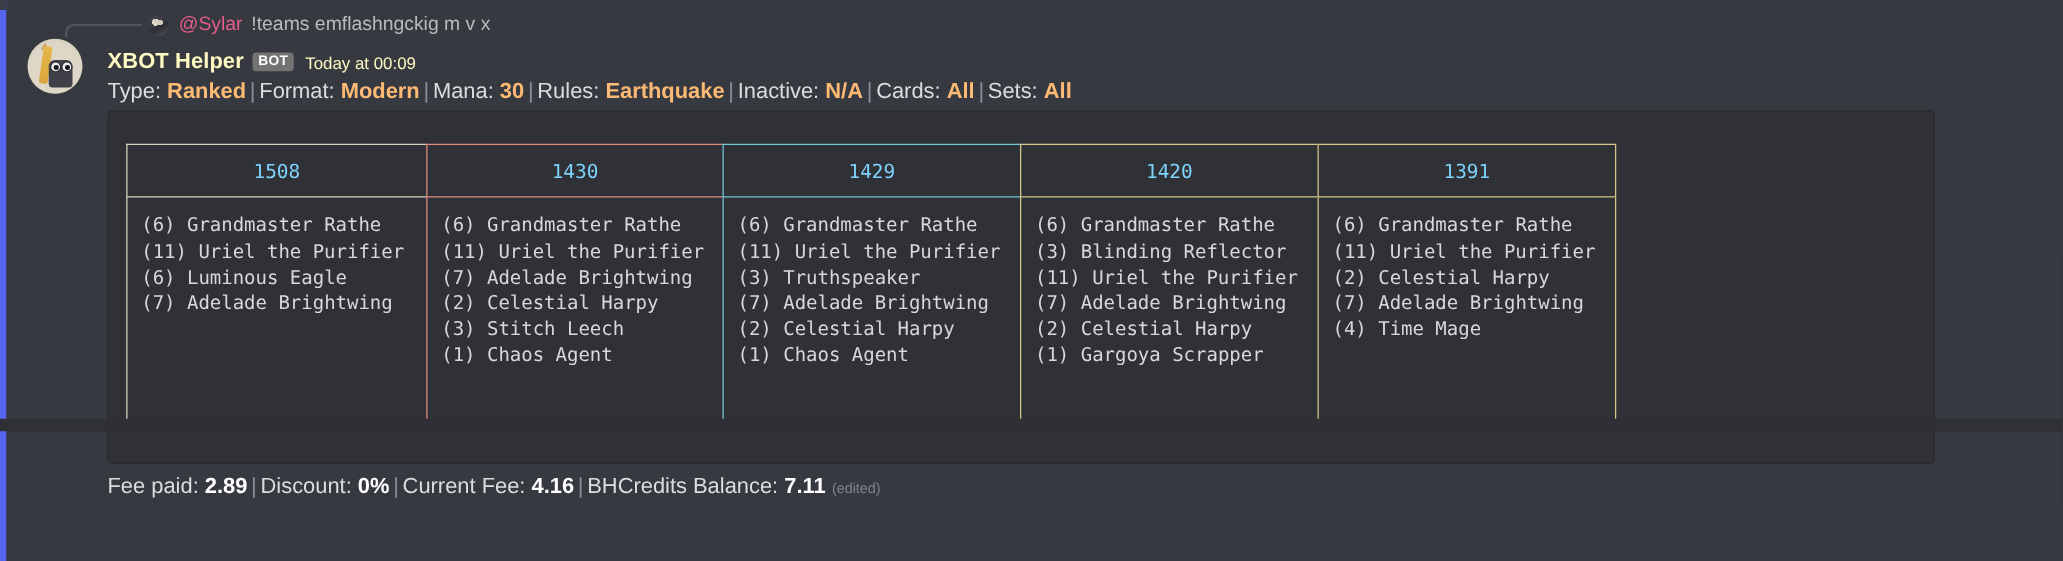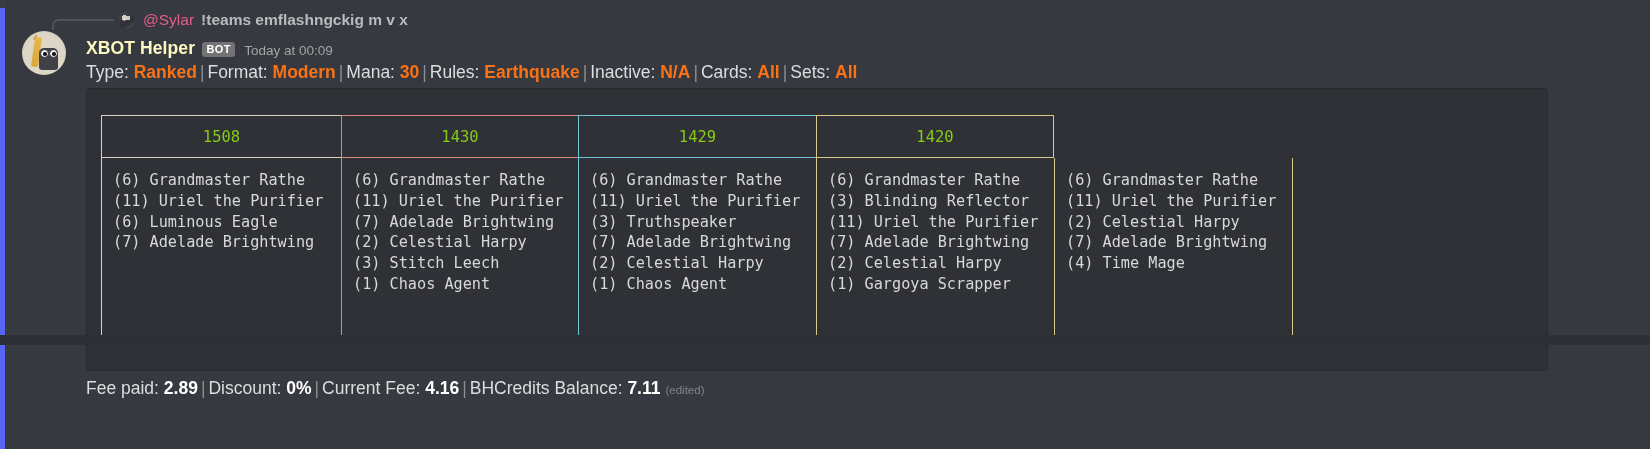--- a/index.html
+++ b/index.html
@@ -53,21 +53,20 @@
     color: #e35d8a;
     font-size: 15.5px;
     margin-left: 8px; margin-top: 2px;
     white-space: nowrap;
   }
   .reply-text {
     color: #b9bbbe;
     font-size: 15.5px;
     margin-left: 7px; margin-top: 2px;
     white-space: nowrap;
-    font-weight: bold;
   }
 
   
   .avatar {
     position: absolute;
     left: 22px; top: 31px;
     width: 44px; height: 44px;
     border-radius: 50%;
     background:
       radial-gradient(circle at 50% 55%, #ded6c6 0 60%, #cdc4b2 100%);
@@ -130,33 +129,33 @@
     font-size: 11px;
     font-weight: 700;
     letter-spacing: .3px;
     padding: 1.5px 4.5px 1px;
     border-radius: 3px;
     line-height: 1.15;
     position: relative; top: 1px;
   }
   .timestamp {
     margin-left: 9px;
-    color: #a3a3a3;
+    color: #fef9c3;
     font-size: 13.5px;
     position: relative; top: 2px;
   }
 
   .settings-line {
     position: absolute;
     left: 86px; top: 62px;
     color: #dcddde;
     font-size: 17.5px;
     white-space: nowrap;
   }
-  .settings-line b { font-weight: 700; color: #f97316; }
+  .settings-line b { font-weight: 700; color: #fdba74; }
   .settings-line .sep { color: #8b8e93; padding: 0 3px; }
 
   
   .codeblock {
     position: absolute;
     left: 86px; top: 88px;
     width: 1462px; height: 283px;
     background: #2f3136;
     border: 1px solid #282a2e;
     border-radius: 4px;
@@ -167,21 +166,21 @@
     width: 1192px;
     display: flex;
     flex-direction: column;
     font-family: "DejaVu Sans Mono", monospace;
   }
   .thead { display: flex; }
   .tbody { display: flex; align-items: center; }
   .hcell {
     height: 43px;
     display: flex; align-items: center; justify-content: center;
-    color: #84cc16;
+    color: #7dd3fc;
     font-size: 15.5px;
     border-top: 1px solid;
     border-bottom: 1px solid;
     border-left: 1px solid;
   }
   .hcell:last-child { border-right: 1px solid; }
   .bcell {
     height: 184px;
     padding: 12px 0 0 11px;
     border-bottom: 1px solid;
@@ -250,20 +249,21 @@
 
   <div class="settings-line" id="settings-line"><span>Type: </span><b>Ranked</b><span class="sep">|</span><span>Format: </span><b>Modern</b><span class="sep">|</span><span>Mana: </span><b>30</b><span class="sep">|</span><span>Rules: </span><b>Earthquake</b><span class="sep">|</span><span>Inactive: </span><b>N/A</b><span class="sep">|</span><span>Cards: </span><b>All</b><span class="sep">|</span><span>Sets: </span><b>All</b></div>
 
   <div class="codeblock">
     <div class="table">
       <div class="thead" id="thead">
           <div class="hcell" style="width: 240px; border-color: rgb(216, 211, 192);">1508</div>
           <div class="hcell" style="width: 237px; border-color: rgb(224, 138, 125);">1430</div>
           <div class="hcell" style="width: 238px; border-color: rgb(111, 200, 216);">1429</div>
           <div class="hcell" style="width: 238px; border-color: rgb(214, 201, 138);">1420</div>
+          <div class="hcell" style="width: 239px; border-color: rgb(214, 201, 138);">1391</div>
         </div>
       <div class="tbody" id="tbody">
           <div class="bcell" style="width: 240px; border-color: rgb(216, 211, 192);">
             <div class="card-line"><span class="qty">(6) </span><span>Grandmaster Rathe</span></div>
             <div class="card-line"><span class="qty">(11) </span><span>Uriel the Purifier</span></div>
             <div class="card-line"><span class="qty">(6) </span><span>Luminous Eagle</span></div>
             <div class="card-line"><span class="qty">(7) </span><span>Adelade Brightwing</span></div>
           </div>
           <div class="bcell" style="width: 237px; border-color: rgb(224, 138, 125);">
             <div class="card-line"><span class="qty">(6) </span><span>Grandmaster Rathe</span></div>

